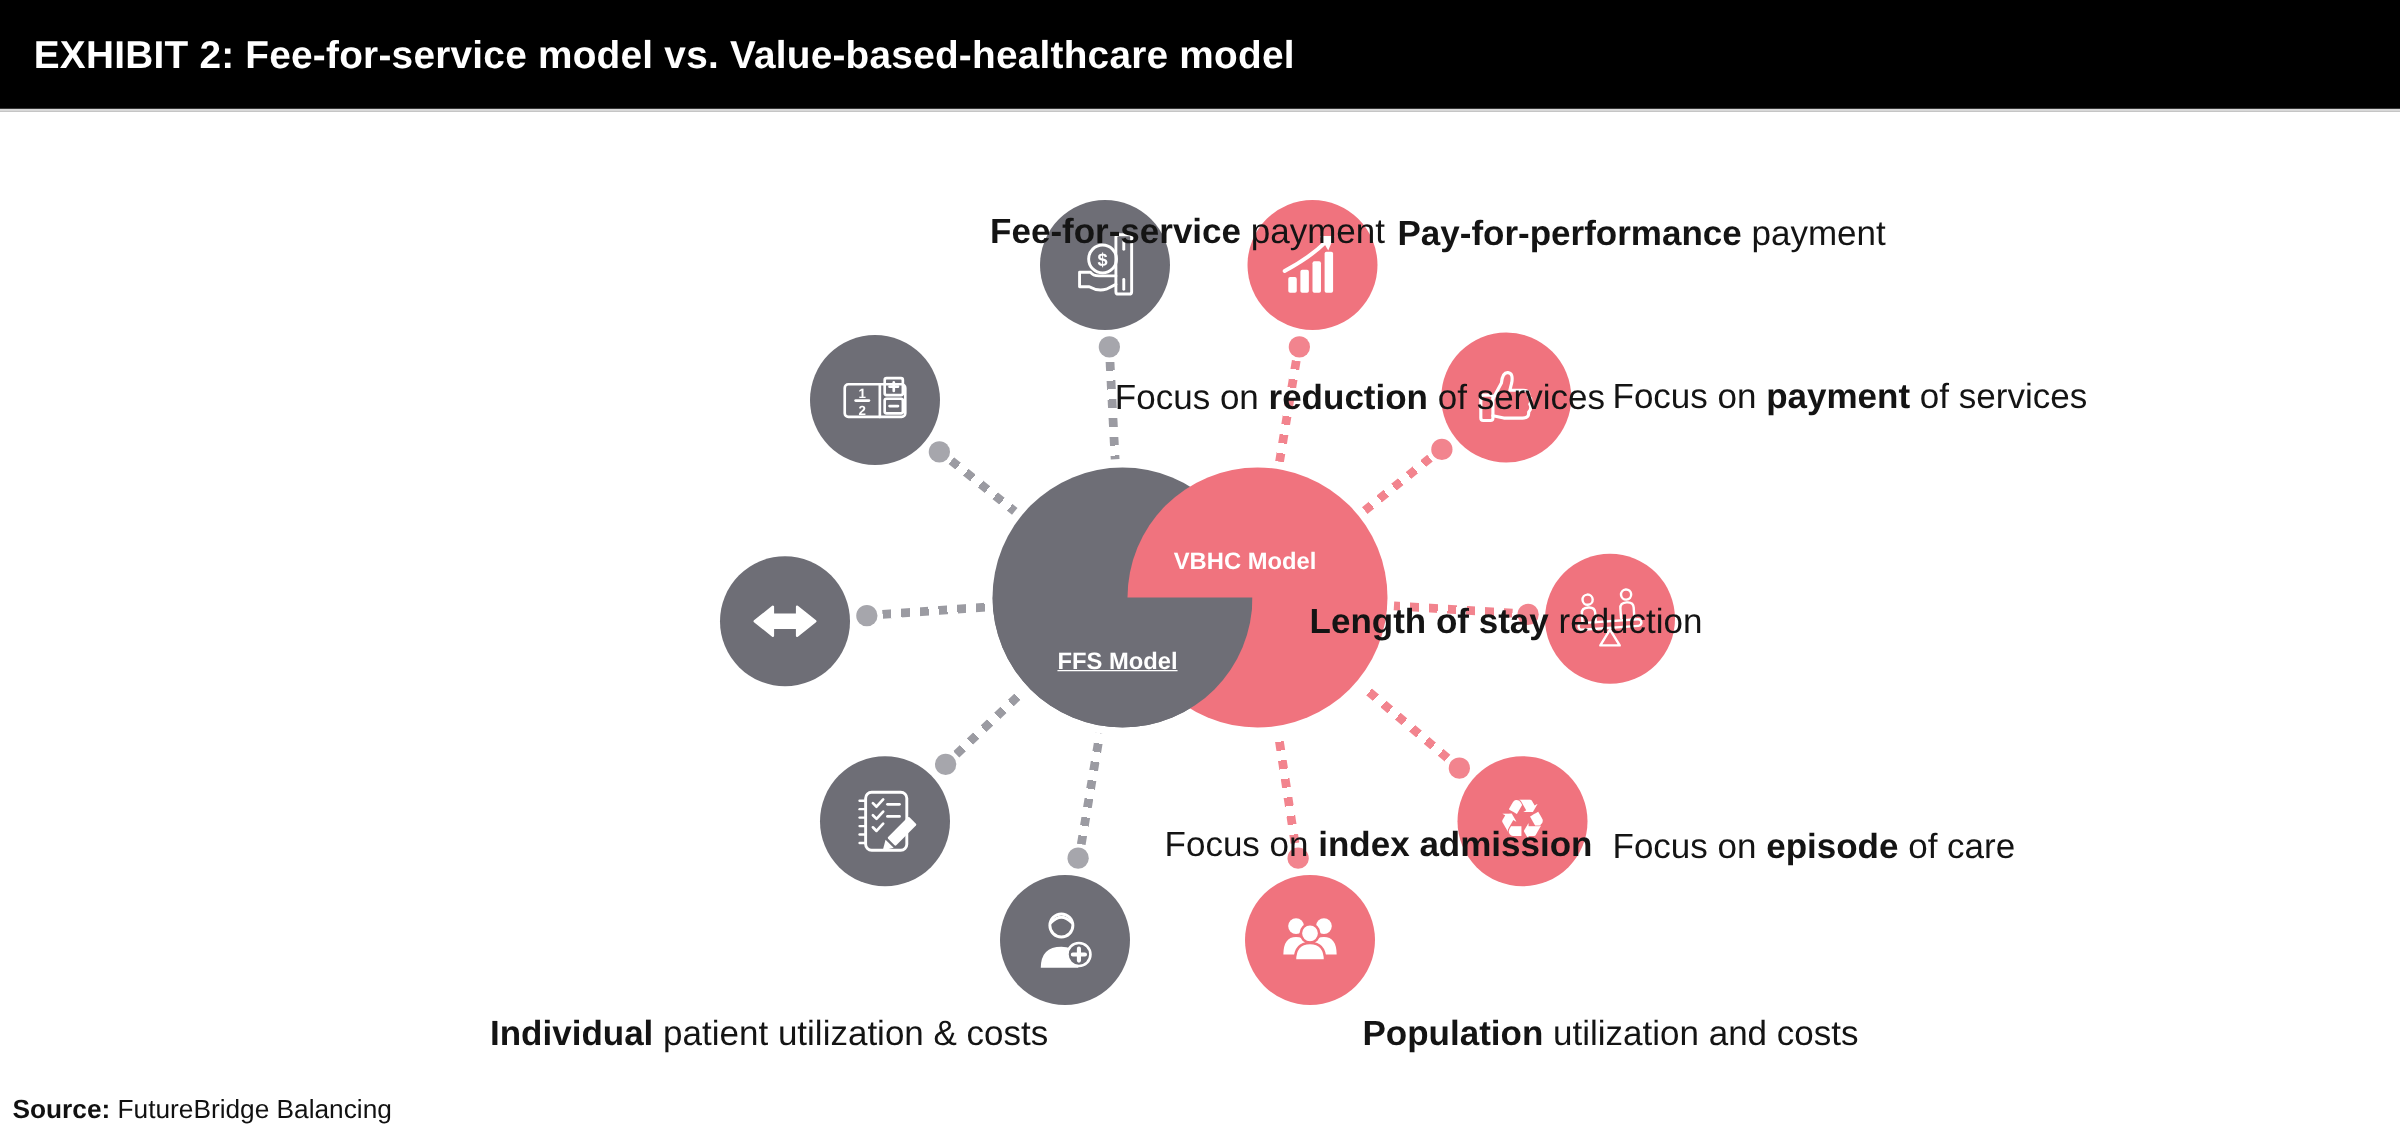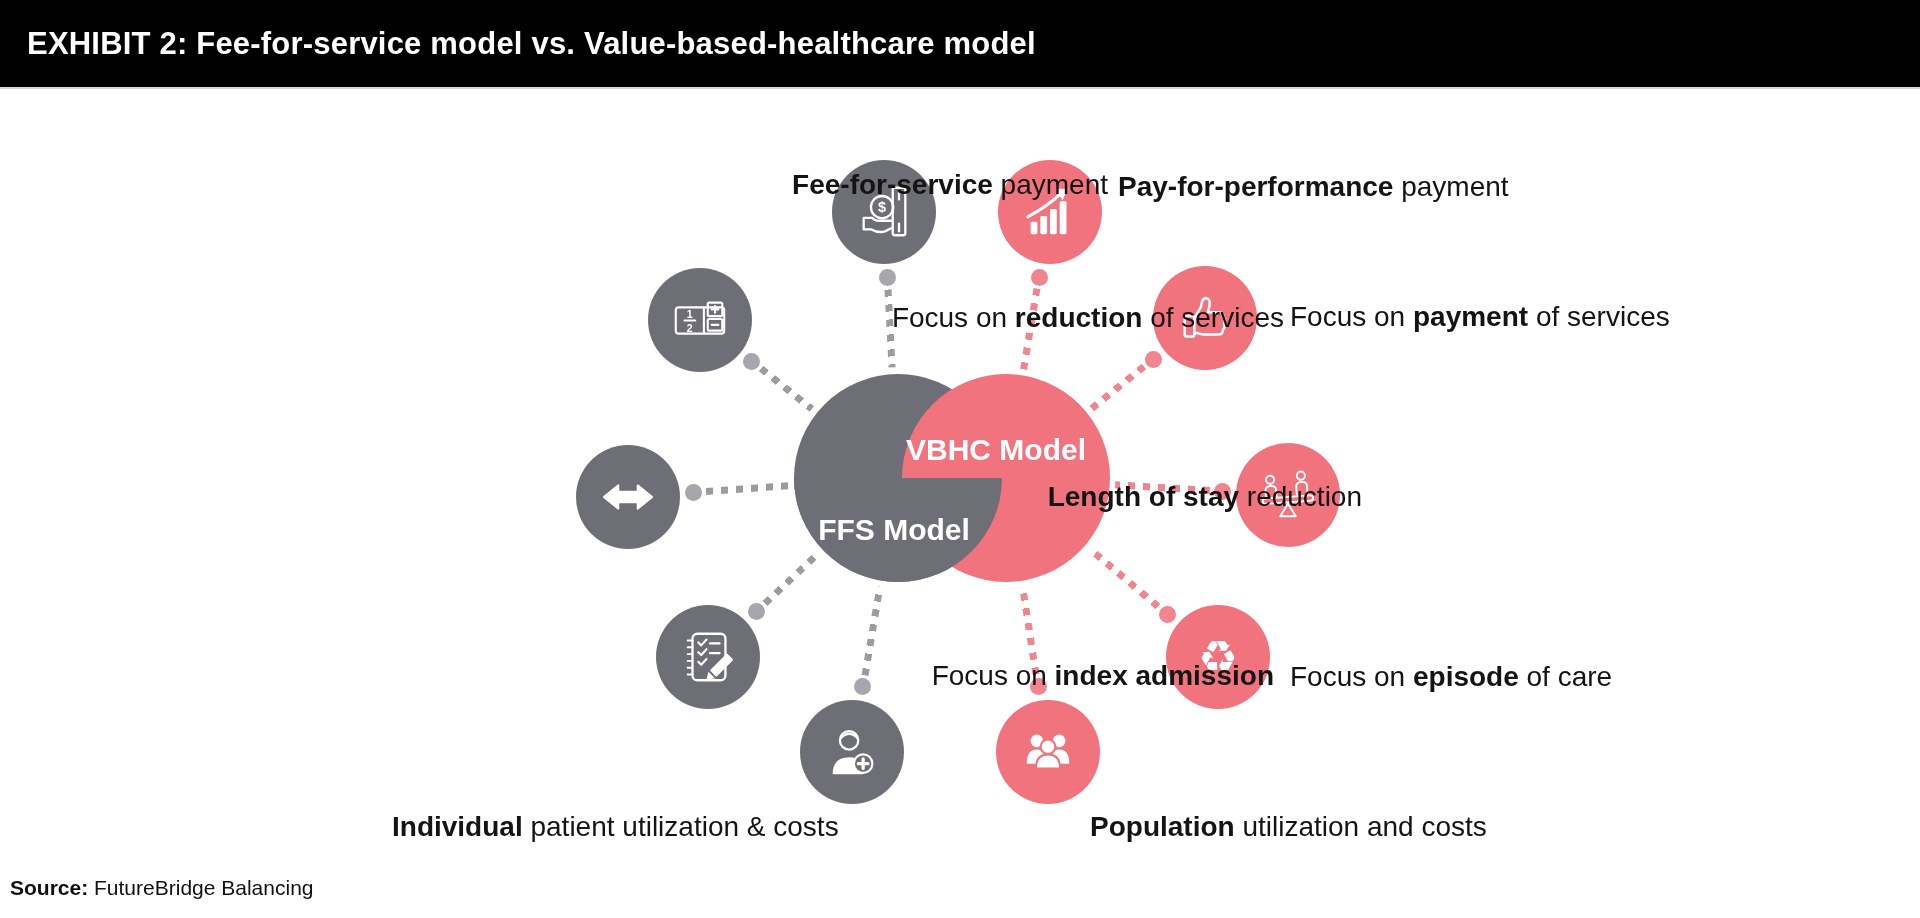--- a/index.html
+++ b/index.html
@@ -11,21 +11,21 @@
   .exhibit-header{position:absolute;left:0;top:0;width:1920px;height:87px;
     background:#000;border-bottom:2px solid #d8d8d8;display:flex;align-items:center;}
   .exhibit-title{color:#fff;font-size:31px;font-weight:700;margin:0 0 0 27px;
     letter-spacing:.2px;white-space:nowrap;}
 
   
   .big-circle{position:absolute;width:208px;height:208px;border-radius:50%;}
   .big-circle.gray{background:#6E6E76;}
   .big-circle.pink{background:#F0737E;}
   .big-circle.half{clip-path:inset(50% 0 0 0);}
-  .center-label{position:absolute;color:#fff;font-size:30px;font-weight:700;
+  .center-label{position:absolute;color:#fff;font-size:19px;font-weight:700;
     white-space:nowrap;transform:translateX(-50%);line-height:36px;}
 
   
   .sat-circle{position:absolute;width:104px;height:104px;border-radius:50%;
     display:flex;align-items:center;justify-content:center;z-index:3;}
   .side-ffs{--c:#6E6E76;--ray:#9B9BA2;--dot:#A6A6AC;}
   .side-vbhc{--c:#F0737E;--ray:#F2848E;--dot:#F2848E;}
   .sat-circle{background:var(--c);color:var(--c);}
   .sat-circle svg{width:62px;height:62px;}
 
@@ -52,21 +52,21 @@
 
   <header class="exhibit-header">
     <h1 class="exhibit-title">EXHIBIT 2: Fee-for-service model vs. Value-based-healthcare model</h1>
   </header>
 
   <div id="diagram">
     <div class="big-circle gray" style="left:794px;top:374px;z-index:1;"></div>
     <div class="big-circle pink" style="left:902px;top:374px;z-index:2;"></div>
     <div class="big-circle gray half" style="left:794px;top:374px;z-index:3;"></div>
     <div class="center-label" style="left:996px;top:432px;z-index:4;">VBHC Model</div>
-    <div class="center-label" style="left:894px;top:512px;z-index:4;">FFS Model</div>
+    <div class="center-label" style="left:894px;top:512px;z-index:4;text-decoration:underline;">FFS Model</div>
   <div class="ray side-ffs" style="left: 888.1px; top: 286.392px; width: 78.3682px; transform-origin: 0px 50%; transform: rotate(86.9872deg);"></div>
       <div class="ray-dot side-ffs" style="left: 878.969px; top: 269.409px;"></div>
       <div class="sat-circle side-ffs" style="left: 832px; top: 160px;">
         <svg viewBox="0 0 64 64" fill="none" stroke="#fff" stroke-width="2.4" stroke-linecap="round" stroke-linejoin="round">
   <rect x="41" y="7" width="13" height="49" rx="2"></rect>
           <line x1="47.5" y1="11" x2="47.5" y2="19"></line>
           <line x1="47.5" y1="44" x2="47.5" y2="52"></line>
   <circle cx="30" cy="27" r="11.5"></circle>
   <text x="30" y="32.5" fill="#fff" stroke="none" font-size="15" font-weight="bold" text-anchor="middle" font-family="'Liberation Sans',sans-serif">$</text>
   <path d="M41 41 L27 41 Q22 41 20 38 L11 38 L11 50 L19 50 Q26 54 33 52 L41 48"></path>

